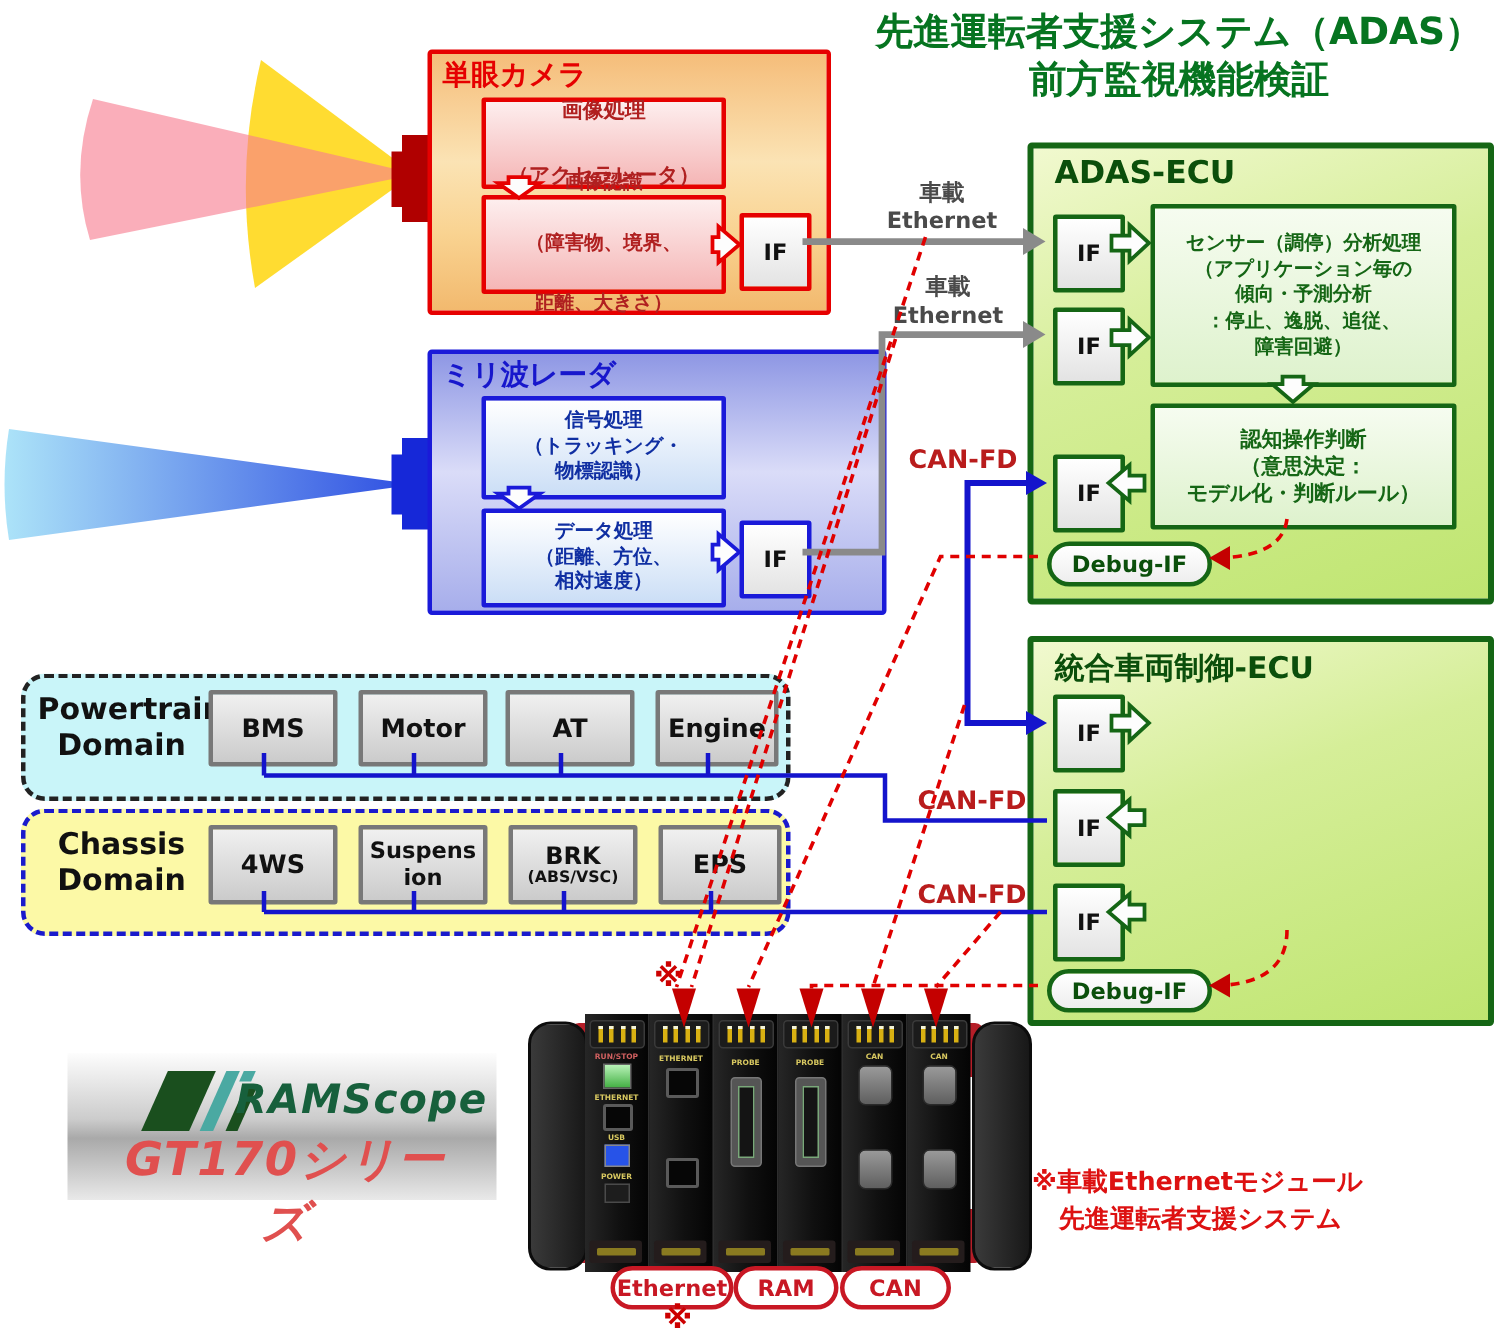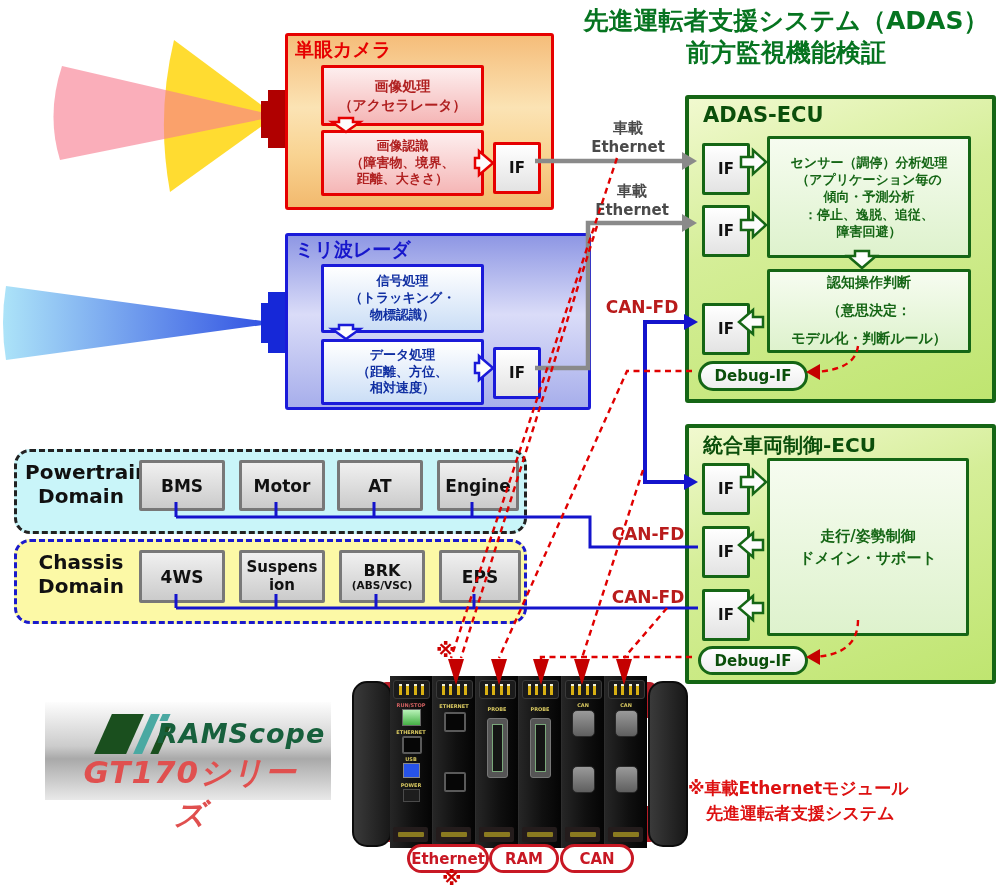--- a/index.html
+++ b/index.html
@@ -19,21 +19,21 @@
   
   .block{position:absolute;z-index:1;border-radius:3px;}
   .camera-block{left:285px;top:33px;width:263px;height:171px;border:3px solid #e60000;
     background:linear-gradient(180deg,#f5bd7a 0%,#fbe3b4 42%,#f9d391 70%,#f2b96e 100%);}
   .radar-block{left:285px;top:233px;width:263px;height:171px;border:3px solid #1a1ad9;
     background:linear-gradient(180deg,#8e97e4 0%,#dadcf8 46%,#a7aeeb 100%);padding-left:37px;}
   .blk-title{position:absolute;left:7px;top:1px;font-size:19px;font-weight:bold;}
   .camera-block .blk-title{color:#e60000;}
   .radar-block .blk-title{color:#1717cc;}
   .inner-box{position:absolute;border-radius:2px;font-weight:bold;line-height:1.3;}
-  .cam-box{border:3px solid #e60000;background:linear-gradient(180deg,#fdeeee,#f5b6b6);color:#b02020;}
+  .cam-box{border:3px solid #e60000;background:linear-gradient(180deg,#fdeeee,#f5b6b6);color:#b02020;gap:24px;}
   .rad-box{border:3px solid #1a1ad9;background:linear-gradient(180deg,#ffffff,#cbdef6);color:#102fa2;}
   .ifbox{position:absolute;font-weight:bold;color:#111;font-size:15px;border-radius:2px;
          background:linear-gradient(180deg,#ffffff,#e3e3e3);}
   .if-red{border:3px solid #e60000;}
   .if-blue{border:3px solid #1a1ad9;}
   .if-green{border:3px solid #156615;}
 
   
   .ecu{border:4px solid #156615;background:linear-gradient(160deg,#f1f9cf 0%,#d5ee98 40%,#bfe570 100%);}
   .adas-ecu{left:685px;top:95px;width:303px;height:300px;}
@@ -148,38 +148,34 @@
     <div class="ecu-title" style="font-size:21px;">ADAS-ECU</div>
     <div class="ifbox if-green ctr" style="left:13px;top:44px;width:42px;height:46px;">IF</div>
     <div class="ifbox if-green ctr" style="left:13px;top:106px;width:42px;height:46px;">IF</div>
     <div class="ecu-box col" style="left:78px;top:37px;width:198px;height:116px;font-size:13px;line-height:1.33;">
       <div>センサー（調停）分析処理</div>
       <div>（アプリケーション毎の</div>
       <div>傾向・予測分析</div>
       <div>：停止、逸脱、追従、</div>
       <div>障害回避）</div>
     </div>
-    <div class="ecu-box col" style="left:78px;top:170px;width:198px;height:78px;font-size:14px;gap:10px;">
+    <div class="ecu-box col" style="left:78px;top:170px;width:198px;height:78px;font-size:14px;">
       <div>認知操作判断</div>
       <div>（意思決定：</div>
       <div>モデル化・判断ルール）</div>
     </div>
     <div class="ifbox if-green ctr" style="left:13px;top:204px;width:42px;height:46px;">IF</div>
     <div class="pill ctr" style="left:9px;top:262px;width:104px;height:24px;">Debug-IF</div>
   </div>
 
   <div class="block ecu int-ecu">
     <div class="ecu-title" style="font-size:20px;">統合車両制御-ECU</div>
     <div class="ifbox if-green ctr" style="left:13px;top:35px;width:42px;height:46px;">IF</div>
     <div class="ifbox if-green ctr" style="left:13px;top:98px;width:42px;height:46px;">IF</div>
     <div class="ifbox if-green ctr" style="left:13px;top:161px;width:42px;height:46px;">IF</div>
-    <div class="ecu-box col" style="left:78px;top:30px;width:196px;height:172px;font-size:15px;line-height:1.5;">
-      <div>走行/姿勢制御</div>
-      <div>ドメイン・サポート</div>
-    </div>
     <div class="pill ctr" style="left:9px;top:218px;width:104px;height:23px;">Debug-IF</div>
   </div>
 
   <div class="abs ethlbl" style="left:588px;top:119px;">
     <div>車載</div>
     <div>Ethernet</div>
   </div>
   <div class="abs ethlbl" style="left:592px;top:182px;">
     <div>車載</div>
     <div>Ethernet</div>

